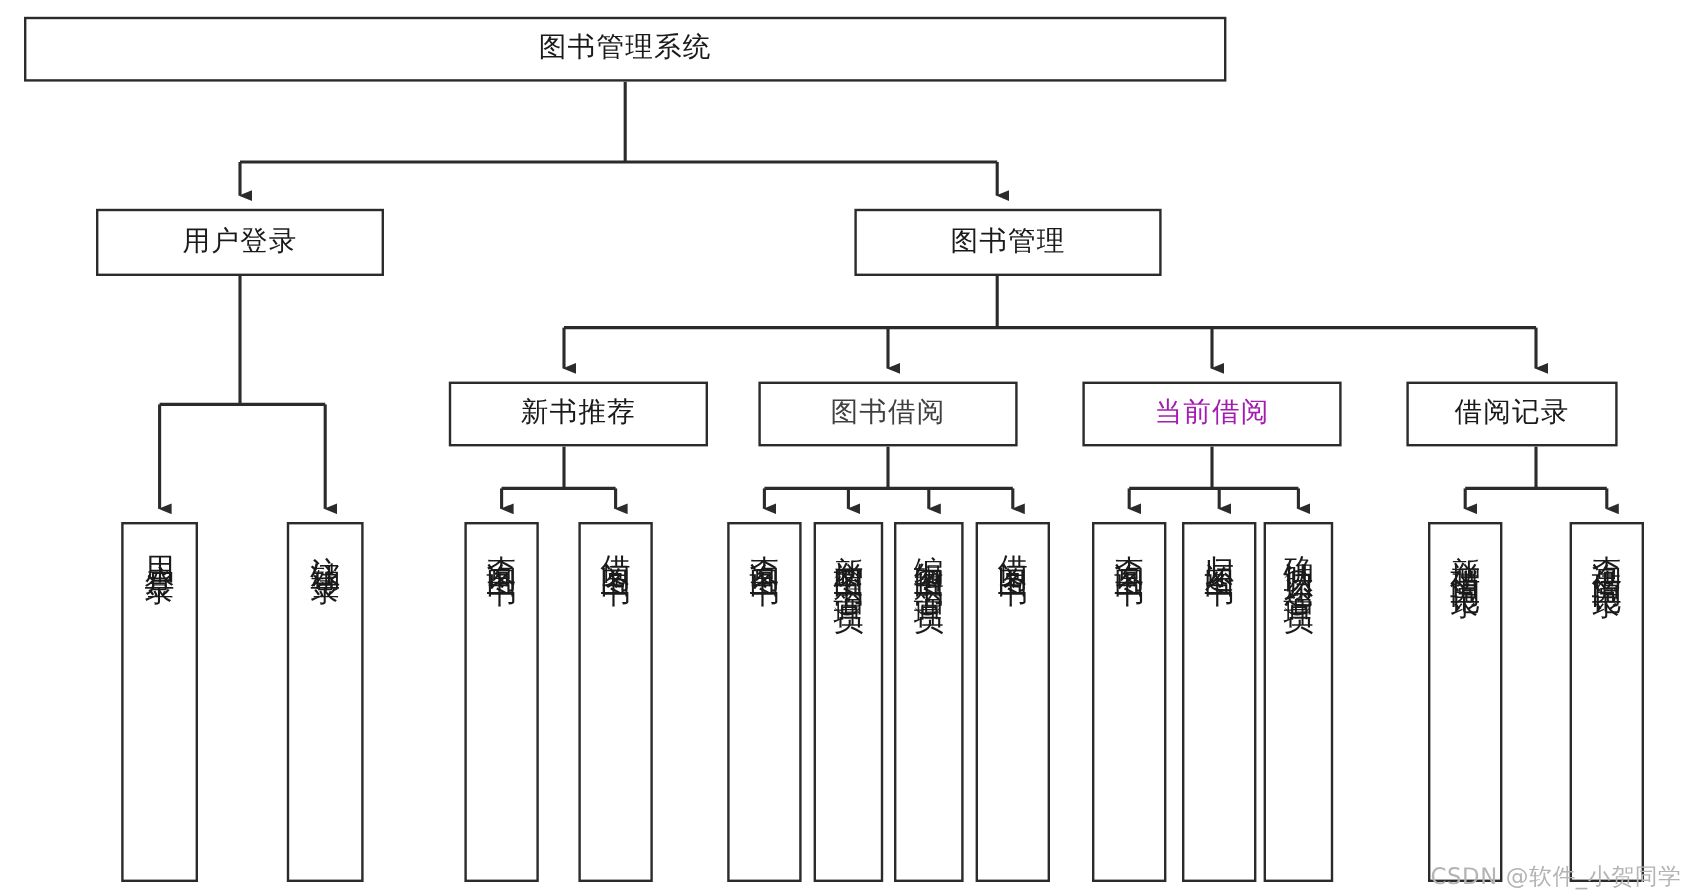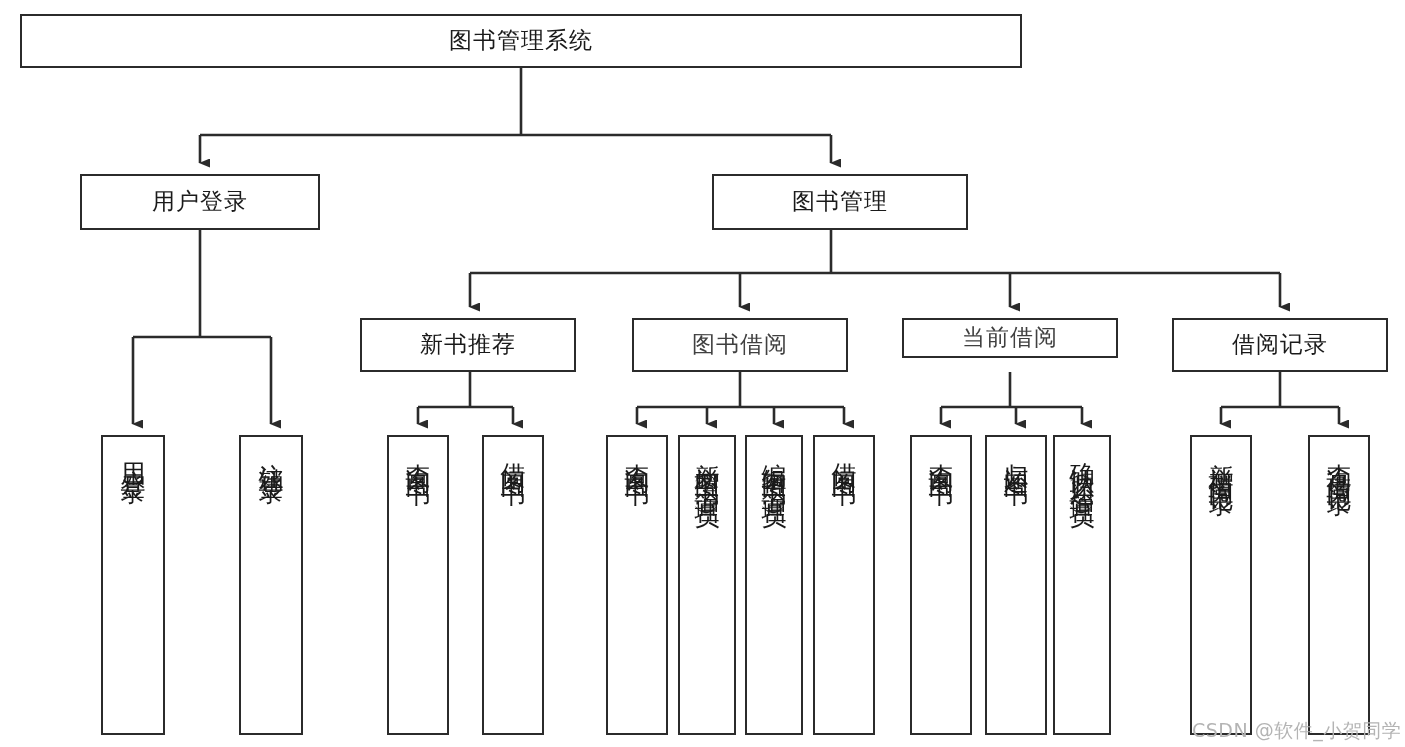--- a/index.html
+++ b/index.html
@@ -119,30 +119,30 @@
     <span class="label">图书管理系统</span>
   </div>
 
   <div class="node horiz" style="left: 80px; top: 174px; width: 240px; height: 56px; background: rgb(255, 255, 255); border-color: rgb(43, 43, 43); color: rgb(26, 26, 26);">
     <span class="label">用户登录</span>
   </div>
   <div class="node horiz" style="left: 712px; top: 174px; width: 256px; height: 56px; background: rgb(255, 255, 255); border-color: rgb(43, 43, 43); color: rgb(26, 26, 26);">
     <span class="label">图书管理</span>
   </div>
 
-  <div class="node horiz" style="left: 360px; top: 318px; width: 216px; height: 54px; background: rgb(255, 255, 255); border-color: rgb(43, 43, 43); color: rgb(26, 26, 26);">
+  <div class="node horiz" style="left: 374px; top: 318px; width: 216px; height: 54px; background: rgb(255, 255, 255); border-color: rgb(43, 43, 43); color: rgb(26, 26, 26);">
     <span class="label">新书推荐</span>
   </div>
   <div class="node horiz" style="left: 632px; top: 318px; width: 216px; height: 54px; background: rgb(255, 255, 255); border-color: rgb(43, 43, 43); color: #404040;">
     <span class="label">图书借阅</span>
   </div>
-  <div class="node horiz" style="left: 902px; top: 318px; width: 216px; height: 40px; background: rgb(255, 255, 255); border-color: rgb(43, 43, 43); color: #404040;">
+  <div class="node horiz" style="left: 902px; top: 318px; width: 216px; height: 54px; background: rgb(255, 255, 255); border-color: rgb(43, 43, 43); color: #a21caf;">
     <span class="label">当前借阅</span>
   </div>
-  <div class="node horiz" style="left: 1172px; top: 318px; width: 216px; height: 54px; background: rgb(255, 255, 255); border-color: rgb(43, 43, 43); color: rgb(26, 26, 26);">
+  <div class="node horiz" style="left: 1172px; top: 318px; width: 176px; height: 54px; background: rgb(255, 255, 255); border-color: rgb(43, 43, 43); color: rgb(26, 26, 26);">
     <span class="label">借阅记录</span>
   </div>
 
   <div class="node vert" style="left: 101px; top: 435px; width: 64px; height: 300px; background: rgb(255, 255, 255); border-color: rgb(43, 43, 43); color: rgb(26, 26, 26);">
     <span class="label">用户登录</span>
   </div>
   <div class="node vert" style="left: 239px; top: 435px; width: 64px; height: 300px; background: rgb(255, 255, 255); border-color: rgb(43, 43, 43); color: rgb(26, 26, 26);">
     <span class="label">注销登录</span>
   </div>
   <div class="node vert" style="left: 387px; top: 435px; width: 62px; height: 300px; background: rgb(255, 255, 255); border-color: rgb(43, 43, 43); color: rgb(26, 26, 26);">

